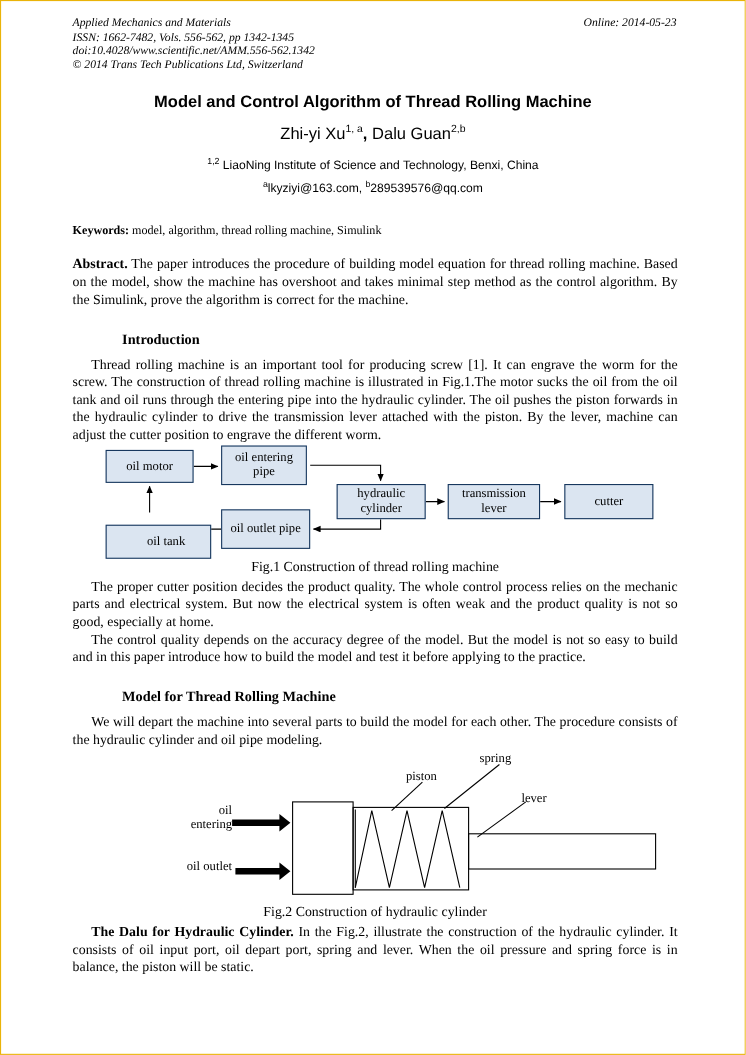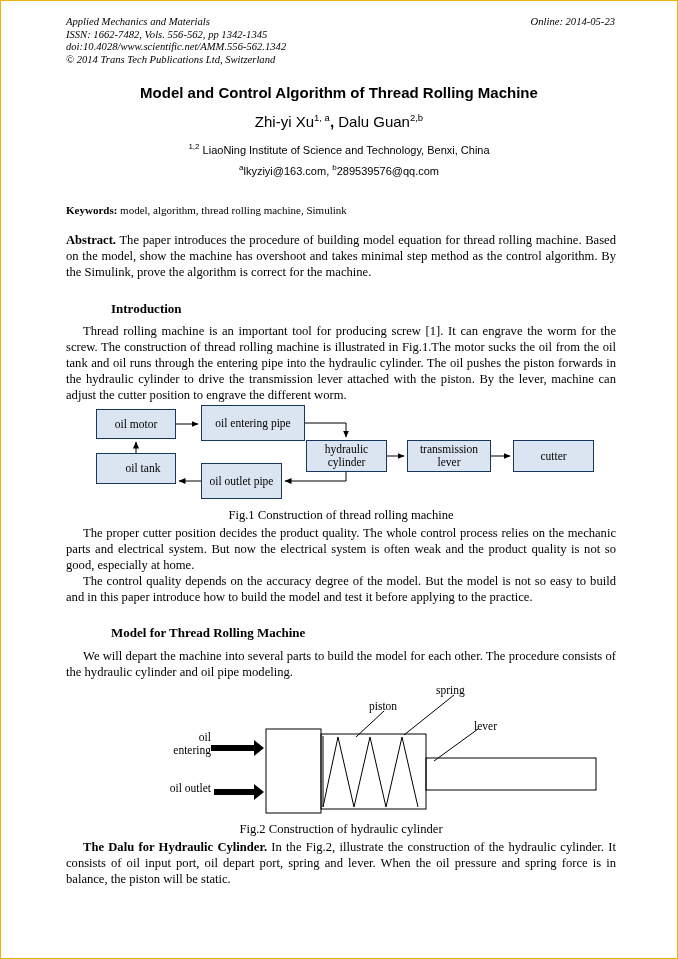--- a/index.html
+++ b/index.html
@@ -41,25 +41,25 @@
   .indent { text-indent:17px; }
   .caption { position:absolute; left:65px; width:550px; text-align:center; font-size:12.6px; }
 
   
   .fig1 { position:absolute; top:402px; left:65px; width:550px; height:102px; }
   .fig1 svg { position:absolute; left:0; top:0; }
   .fbox { position:absolute; background:#dbe5f1; border:1px solid #17375e;
           display:flex; align-items:center; justify-content:center; text-align:center;
           font-size:11.5px; line-height:13px; padding:1px 3px; }
   .bx-oil-motor        { left:30px;  top:6px;  width:80px; height:30px; }
-  .bx-oil-entering     { left:135px; top:2px;  width:104px; height:36px; }
+  .bx-oil-entering     { left:135px; top:2px;  width:78px; height:36px; }
   .bx-hydraulic        { left:240px; top:37px; width:81px; height:32px; }
   .bx-transmission     { left:341px; top:37px; width:84px; height:32px; }
   .bx-cutter           { left:447px; top:37px; width:81px; height:32px; }
-  .bx-oil-tank         { left:30px;  top:50px; width:80px; height:31px;padding-left:17px; }
+  .bx-oil-tank         { left:30px;  top:74px; width:96px; height:31px;padding-left:17px; }
   .bx-oil-outlet       { left:135px; top:60px; width:81px; height:36px; }
 
   
   .fig2 { position:absolute; top:678px; left:65px; width:550px; height:142px; }
   .fig2 svg { position:absolute; left:0; top:0; }
   .flabel { position:absolute; font-size:11.5px; line-height:13px; white-space:pre-line; }
   .lb-spring  { left:370px; top:5px; }
   .lb-piston  { left:303px; top:21px; }
   .lb-lever   { left:408px; top:41px; }
   .lb-oil-in  { left:75px;  top:52px; width:70px; text-align:right; }

